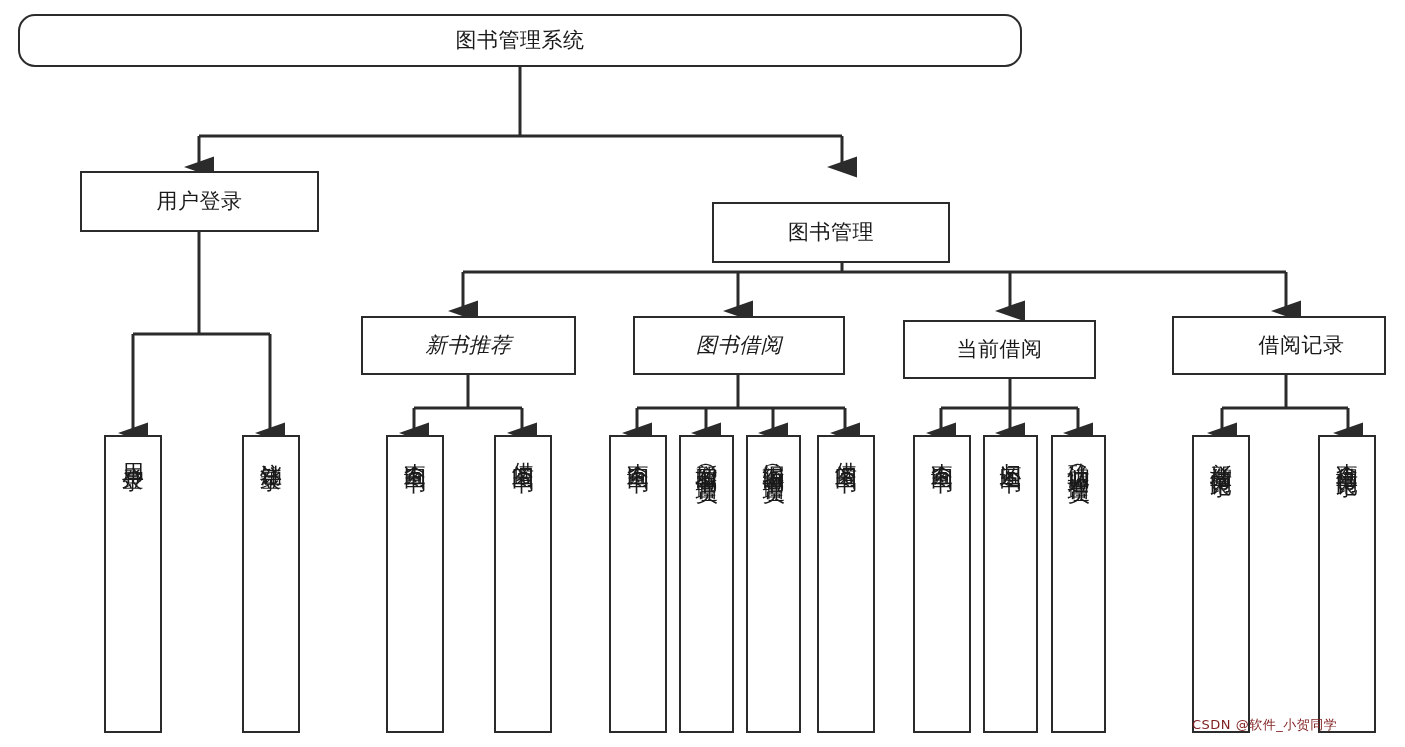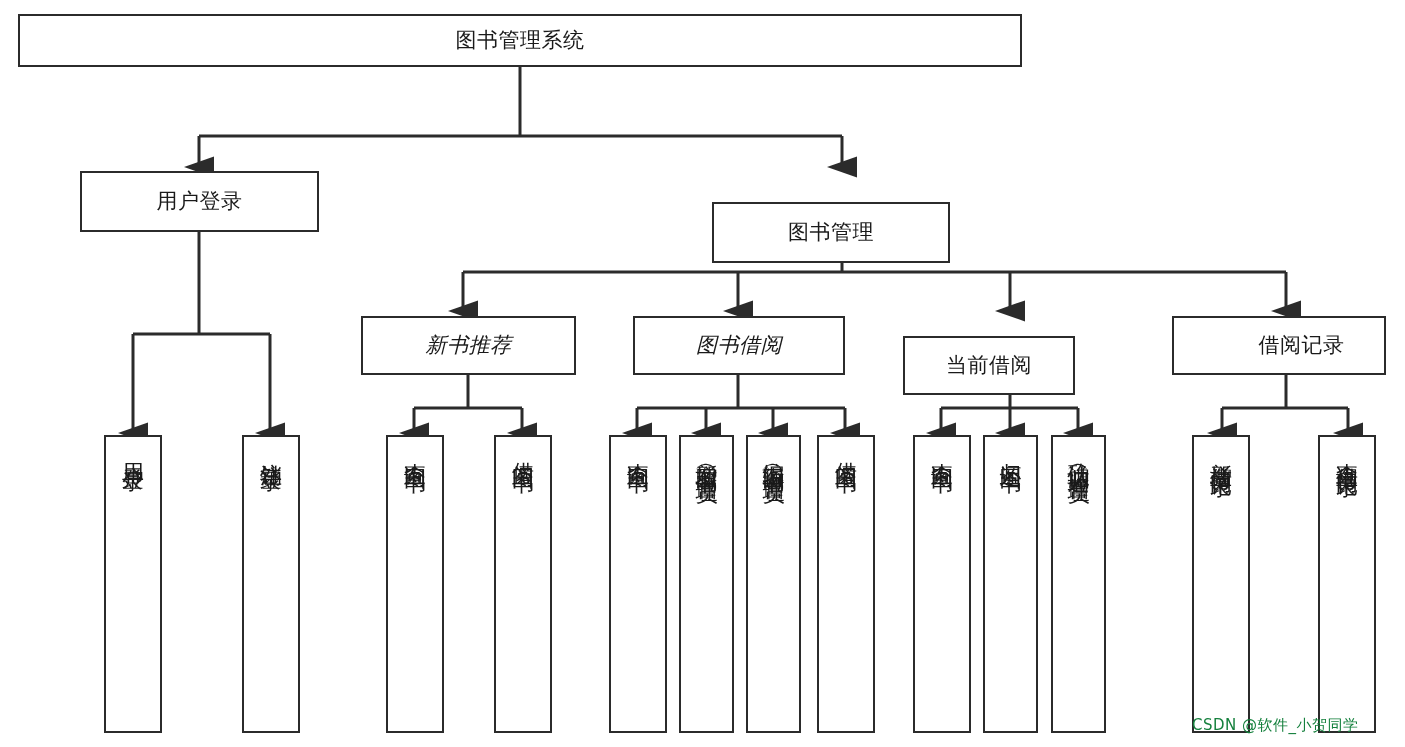--- a/index.html
+++ b/index.html
@@ -55,22 +55,22 @@
     writing-mode: vertical-rl;
     text-orientation: upright;
     font-size: 22px;
     letter-spacing: 3px;
     line-height: 1;
     white-space: normal;
     max-height: 100%;
   }
   .watermark {
     position: absolute;
-    color: #15803d;
-    font-size: 15px;
+    color: #7f1d1d;
+    font-size: 13px;
     letter-spacing: 0.5px;
     white-space: nowrap;
     user-select: none;
   }
 </style>
 </head>
 <body>
 
 <div id="diagram-root">
 
@@ -117,41 +117,41 @@
       <path d="M1010,408 L1010,432" marker-end="url(#arrowhead)"></path>
       <path d="M1078,408 L1078,432" marker-end="url(#arrowhead)"></path>
 
       <path d="M1286,375 L1286,408"></path>
       <path d="M1222,408 L1348,408"></path>
       <path d="M1222,408 L1222,432" marker-end="url(#arrowhead)"></path>
       <path d="M1348,408 L1348,432" marker-end="url(#arrowhead)"></path>
     </g>
   </svg>
 
-  <div class="node horizontal" style="left:18px; top:14px; width:1004px; height:53px;">
+  <div class="node horizontal" style="left:18px; top:14px; width:1004px; height:53px;border-radius:17px;">
     <span class="node-label">图书管理系统</span>
   </div>
 
   <div class="node horizontal" style="left:80px; top:171px; width:239px; height:61px;">
     <span class="node-label">用户登录</span>
   </div>
 
   <div class="node horizontal" style="left:712px; top:171px; width:238px; height:61px;margin-top:31px;">
     <span class="node-label">图书管理</span>
   </div>
 
   <div class="node horizontal" style="left:361px; top:316px; width:215px; height:59px;font-style:italic;">
     <span class="node-label">新书推荐</span>
   </div>
 
   <div class="node horizontal" style="left:633px; top:316px; width:212px; height:59px;font-style:italic;">
     <span class="node-label">图书借阅</span>
   </div>
 
-  <div class="node horizontal" style="left:903px; top:336px; width:172px; height:59px;">
+  <div class="node horizontal" style="left:903px; top:320px; width:193px; height:59px;">
     <span class="node-label">当前借阅</span>
   </div>
 
   <div class="node horizontal" style="left:1172px; top:316px; width:214px; height:59px;padding-left:45px;">
     <span class="node-label">借阅记录</span>
   </div>
 
   <div class="node vertical" style="left:104px; top:435px; width:58px; height:298px;">
     <span class="node-label">用户登录</span>
   </div>

